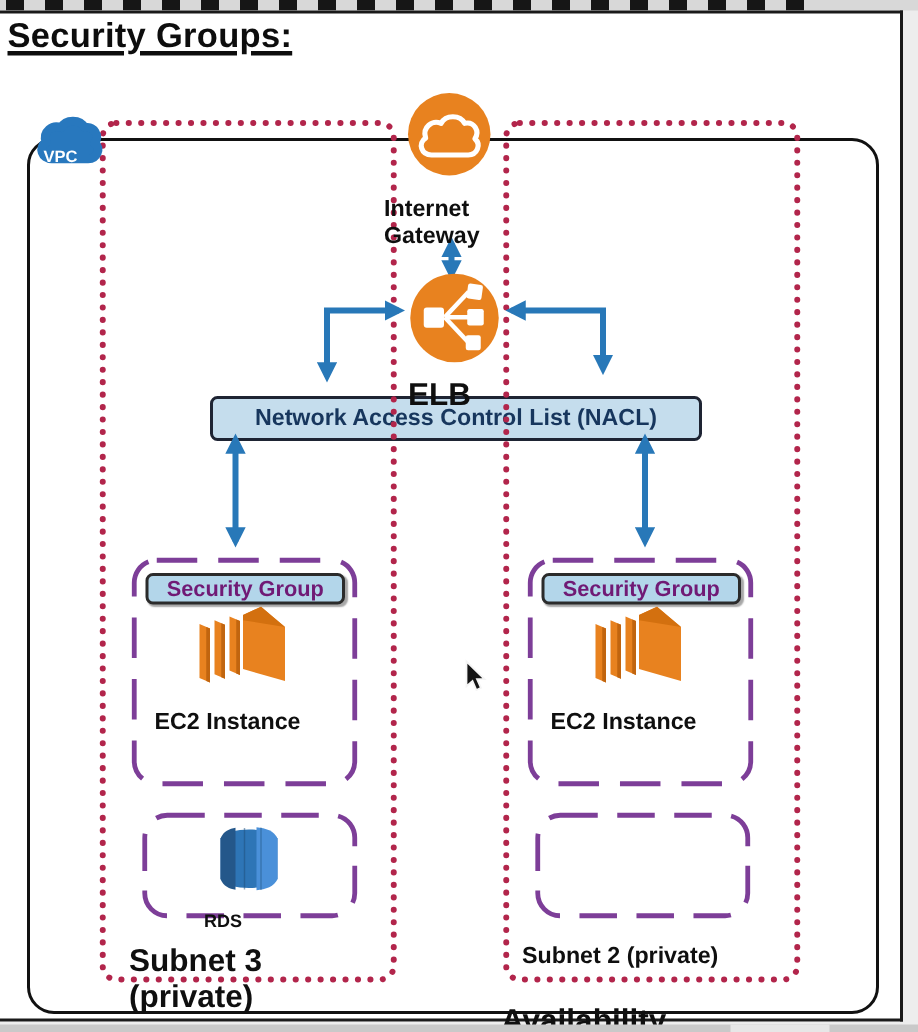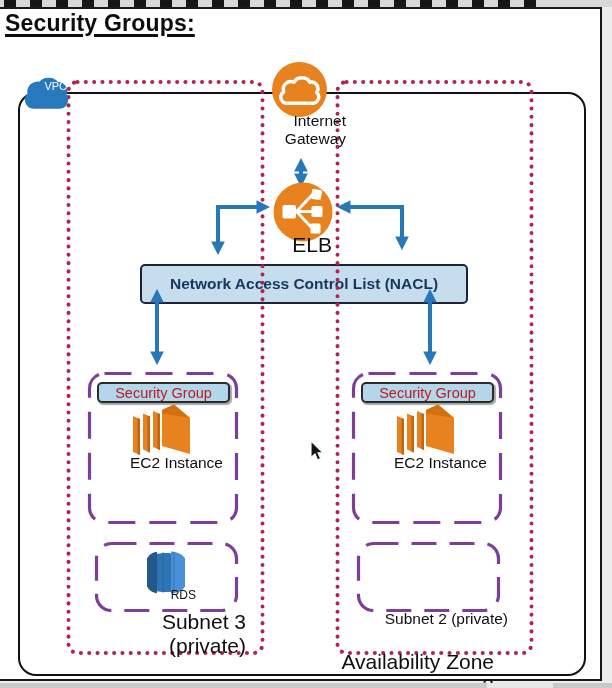--- a/index.html
+++ b/index.html
@@ -15,35 +15,35 @@
   .page { position:absolute; left:0; top:7px; width:602px; height:674px;
     background:#ffffff; border:2px solid #1a1a1a; border-left:none;padding-left:11px; }
 
   .title { position:absolute; left:5px; top:1px; font-size:23px; font-weight:700;
     color:#0d0d0d; text-decoration:underline; text-decoration-thickness:2.5px;
     text-underline-offset:3px; letter-spacing:0.2px; }
 
   .vpc-box { position:absolute; left:18px; top:83px; width:568px; height:584px;
     border:2.5px solid #111; border-radius:18px; }
 
-  .nacl-bar { position:absolute; left:140px; top:255px; width:328px; height:40px;
+  .nacl-bar { position:absolute; left:140px; top:255px; width:328px; height:30px;
     background:#c5dded; border:2px solid #1e2433; border-radius:5px;
     display:flex; align-items:center; justify-content:center; }
   .nacl-bar span { font-size:15.5px; font-weight:700; color:#17365d; }
 
   .sg-pill { position:absolute; width:133px; height:21px; background:#b3d6ea;
     border:2px solid #2b2b2b; border-radius:5px; box-shadow:1.5px 1.5px 1px rgba(0,0,0,0.35);
     display:flex; align-items:center; justify-content:center; }
-  .sg-pill span { font-size:14.5px; font-weight:400; color:#b91c1c; }
+  .sg-pill span { font-size:14.5px; font-weight:700; color:#701a75; }
   .sg-pill.z1 { left:97px; top:373px; }
   .sg-pill.z2 { left:361px; top:373px; }
 
   .overlay { position:absolute; left:0; top:0; width:612px; height:688px; }
 
-  .lbl { position:absolute; text-align:right; font-weight:400; color:#0f0f0f; }
+  .lbl { position:absolute; text-align:left; font-weight:700; color:#0f0f0f;margin-top:19px; }
   .lbl-igw { left:256px; top:112px; width:90px; font-size:15.5px; line-height:18px; }
   .lbl-elb { left:272px; top:233px; width:60px; font-size:21px; }
   .lbl-ec2-1 { left:103px; top:454px; width:120px; font-size:15.5px; }
   .lbl-ec2-2 { left:367px; top:454px; width:120px; font-size:15.5px; }
   .lbl-rds { left:136px; top:588px; width:60px; font-size:12px; }
   .lbl-subnet3 { left:86px; top:610px; width:160px; font-size:21px; }
   .lbl-subnet4 { left:348px; top:610px; width:160px; font-size:15.5px; }
   .lbl-az1 { left:87px; top:650px; width:160px; font-size:15.5px; }
   .lbl-az2 { left:334px; top:650px; width:160px; font-size:21px; }
   .lbl-vpc { left:29px; top:80px; width:38px; font-size:11px; color:#fff; }

